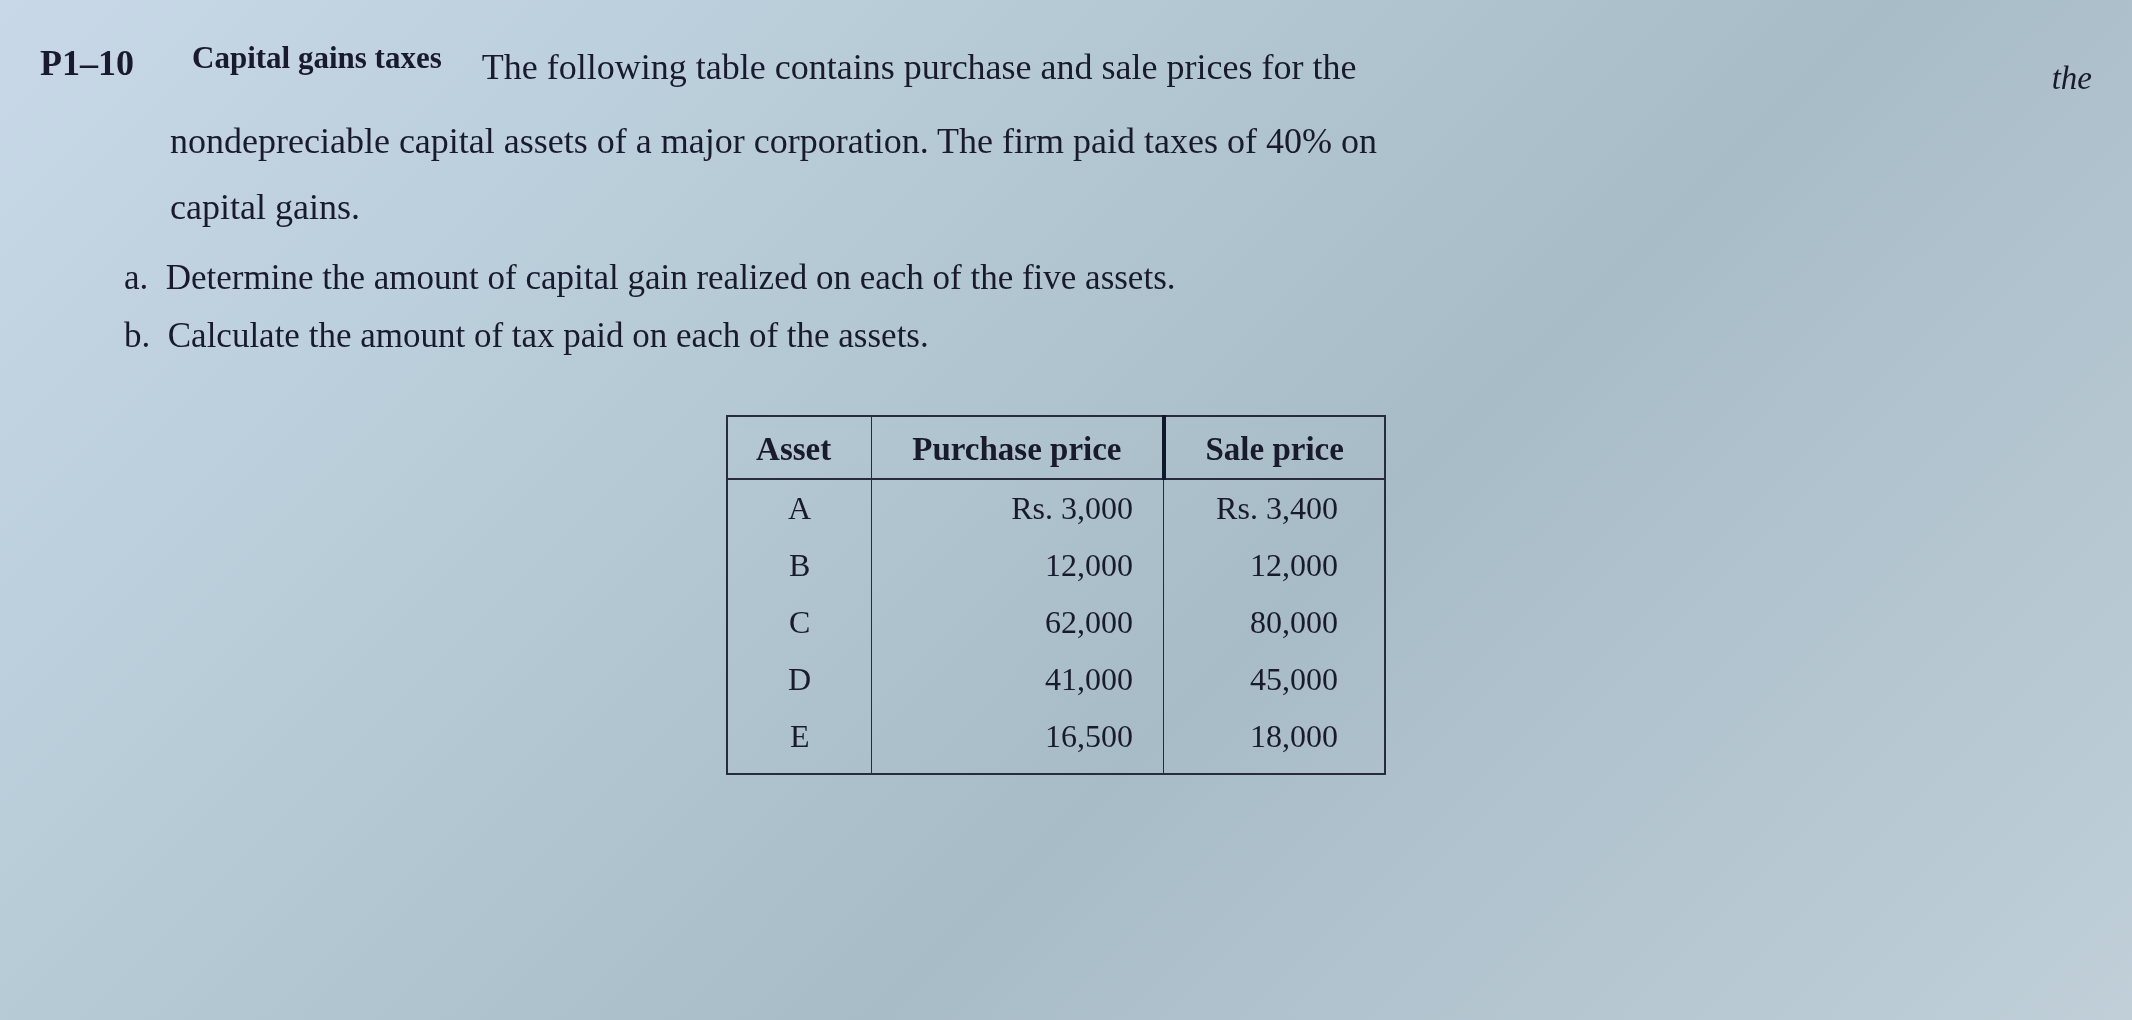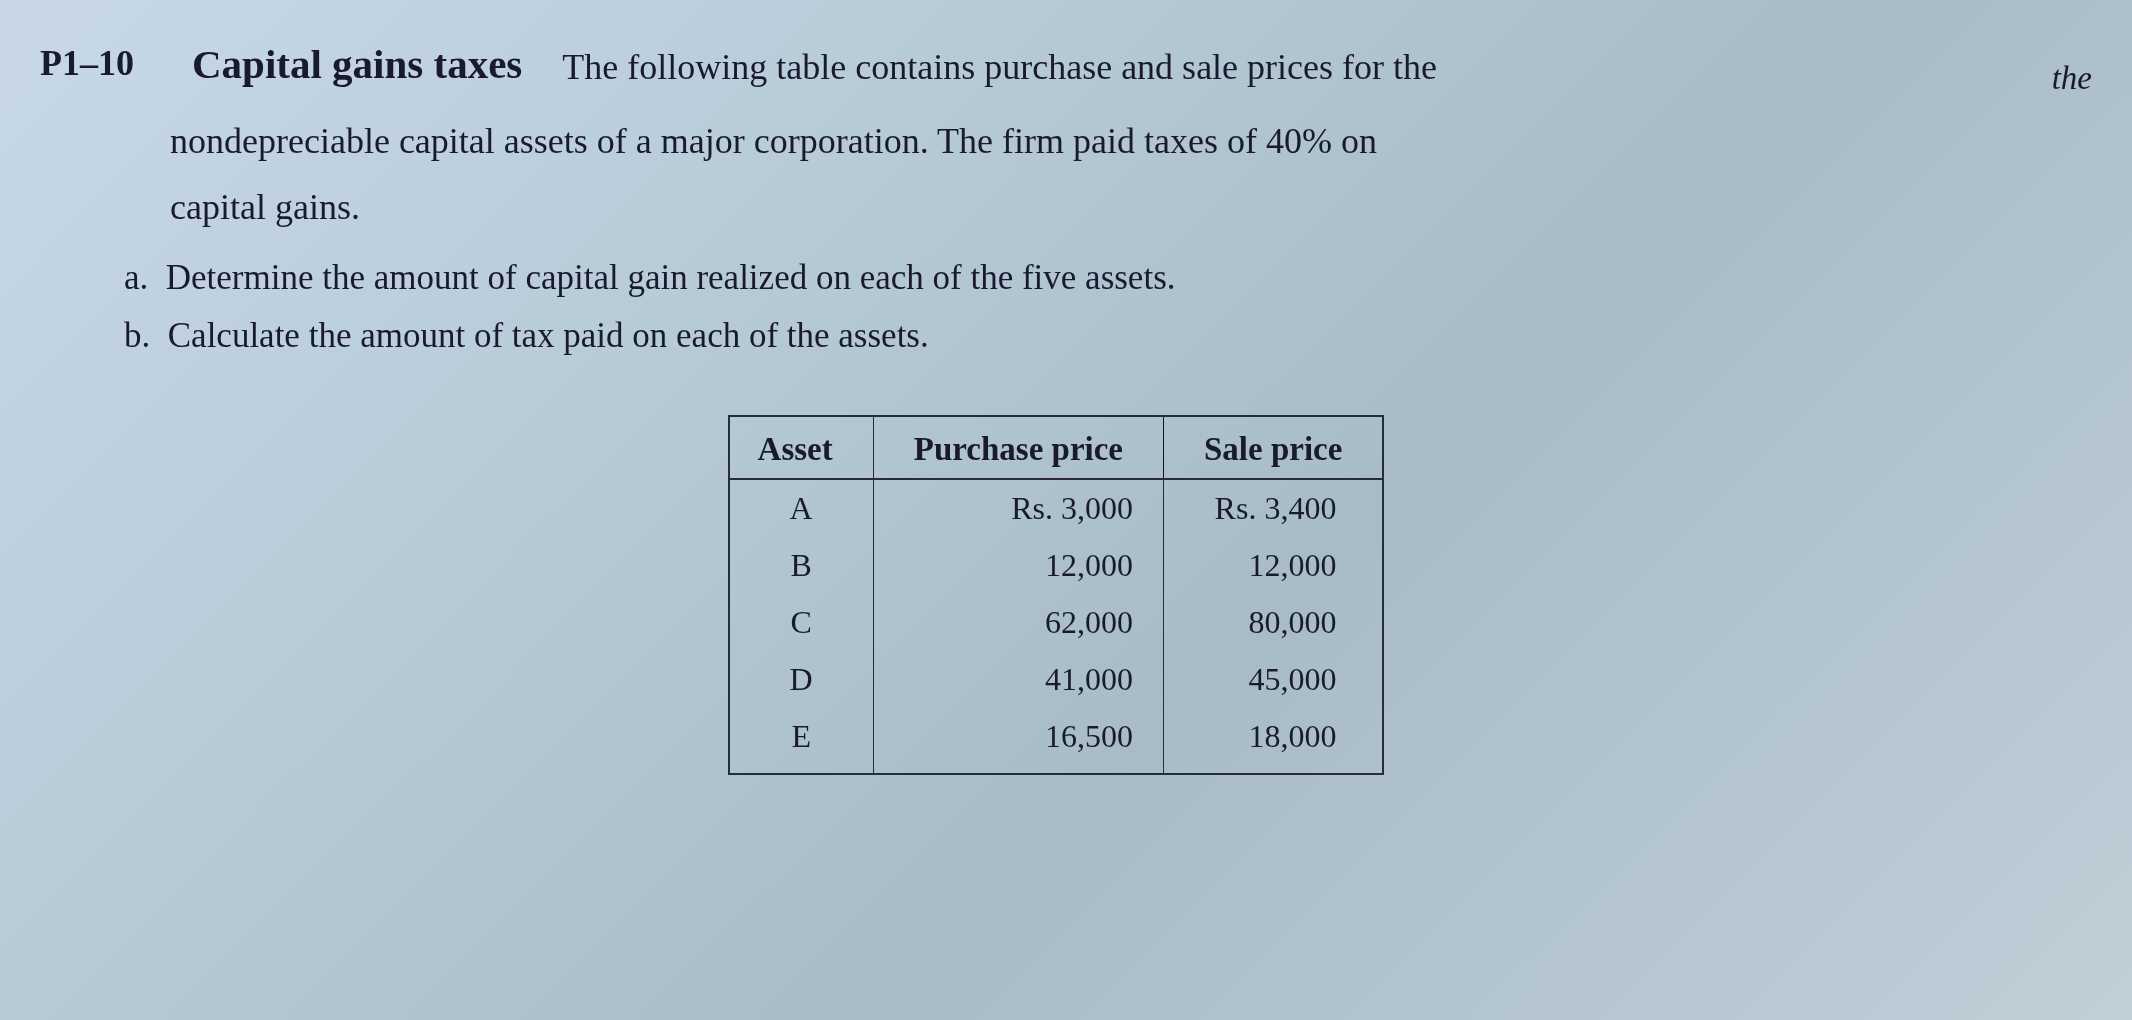--- a/index.html
+++ b/index.html
@@ -34,21 +34,21 @@
     .problem-number {
       font-size: 36px;
       font-weight: bold;
       color: #1a1a2e;
       white-space: nowrap;
       margin-right: 30px;
       margin-top: 2px;
     }
 
     .problem-title-inline {
-      font-size: 41px;
+      font-size: 31px;
       font-weight: bold;
       color: #1a1a2e;
       margin-right: 12px;
       white-space: nowrap;
     }
 
     .problem-text-block {
       font-size: 36px;
       color: #1a1a2e;
       line-height: 1.55;
@@ -97,21 +97,21 @@
       font-family: Liberation Serif, serif;
     }
 
     .data-table th.asset-col {
       text-align: left;
       border-right: 1px solid #2a2a3e;
       padding-left: 28px;
     }
 
     .data-table th.purchase-col {
-      border-right: 1px solid #0f172a;
+      border-right: 4px solid #0f172a;
     }
 
     .data-table td {
       font-size: 32px;
       color: #1a1a2e;
       padding: 10px 40px 10px 40px;
       text-align: center;
       vertical-align: middle;
     }
 

